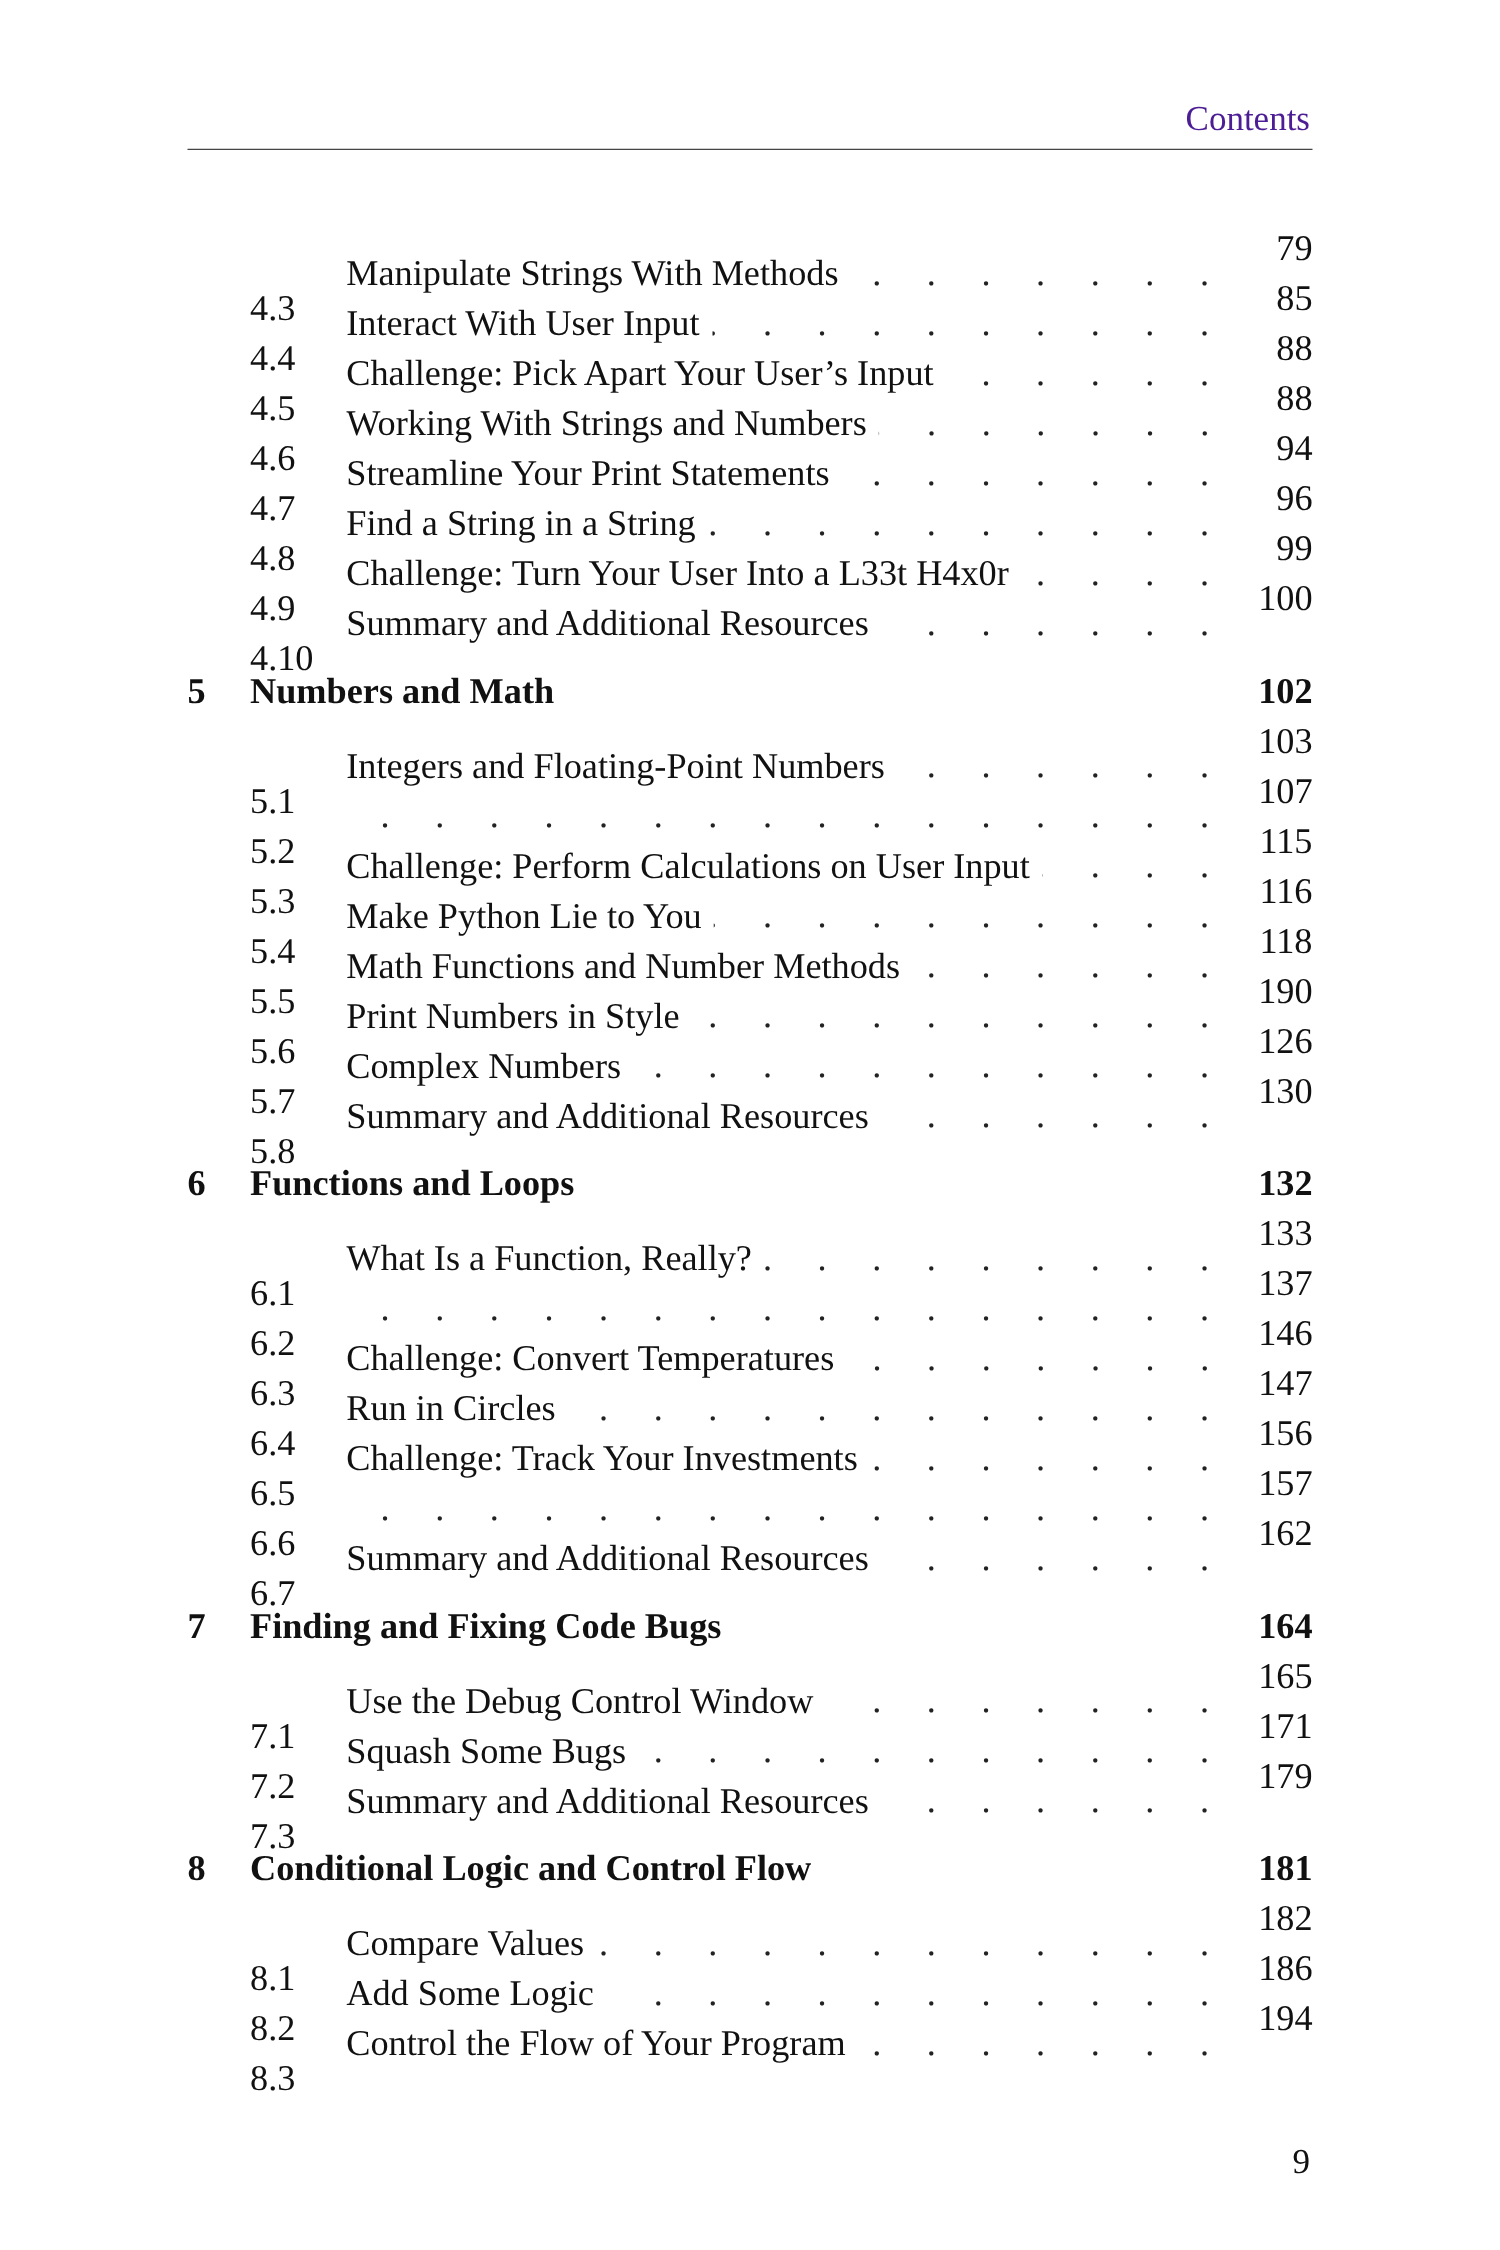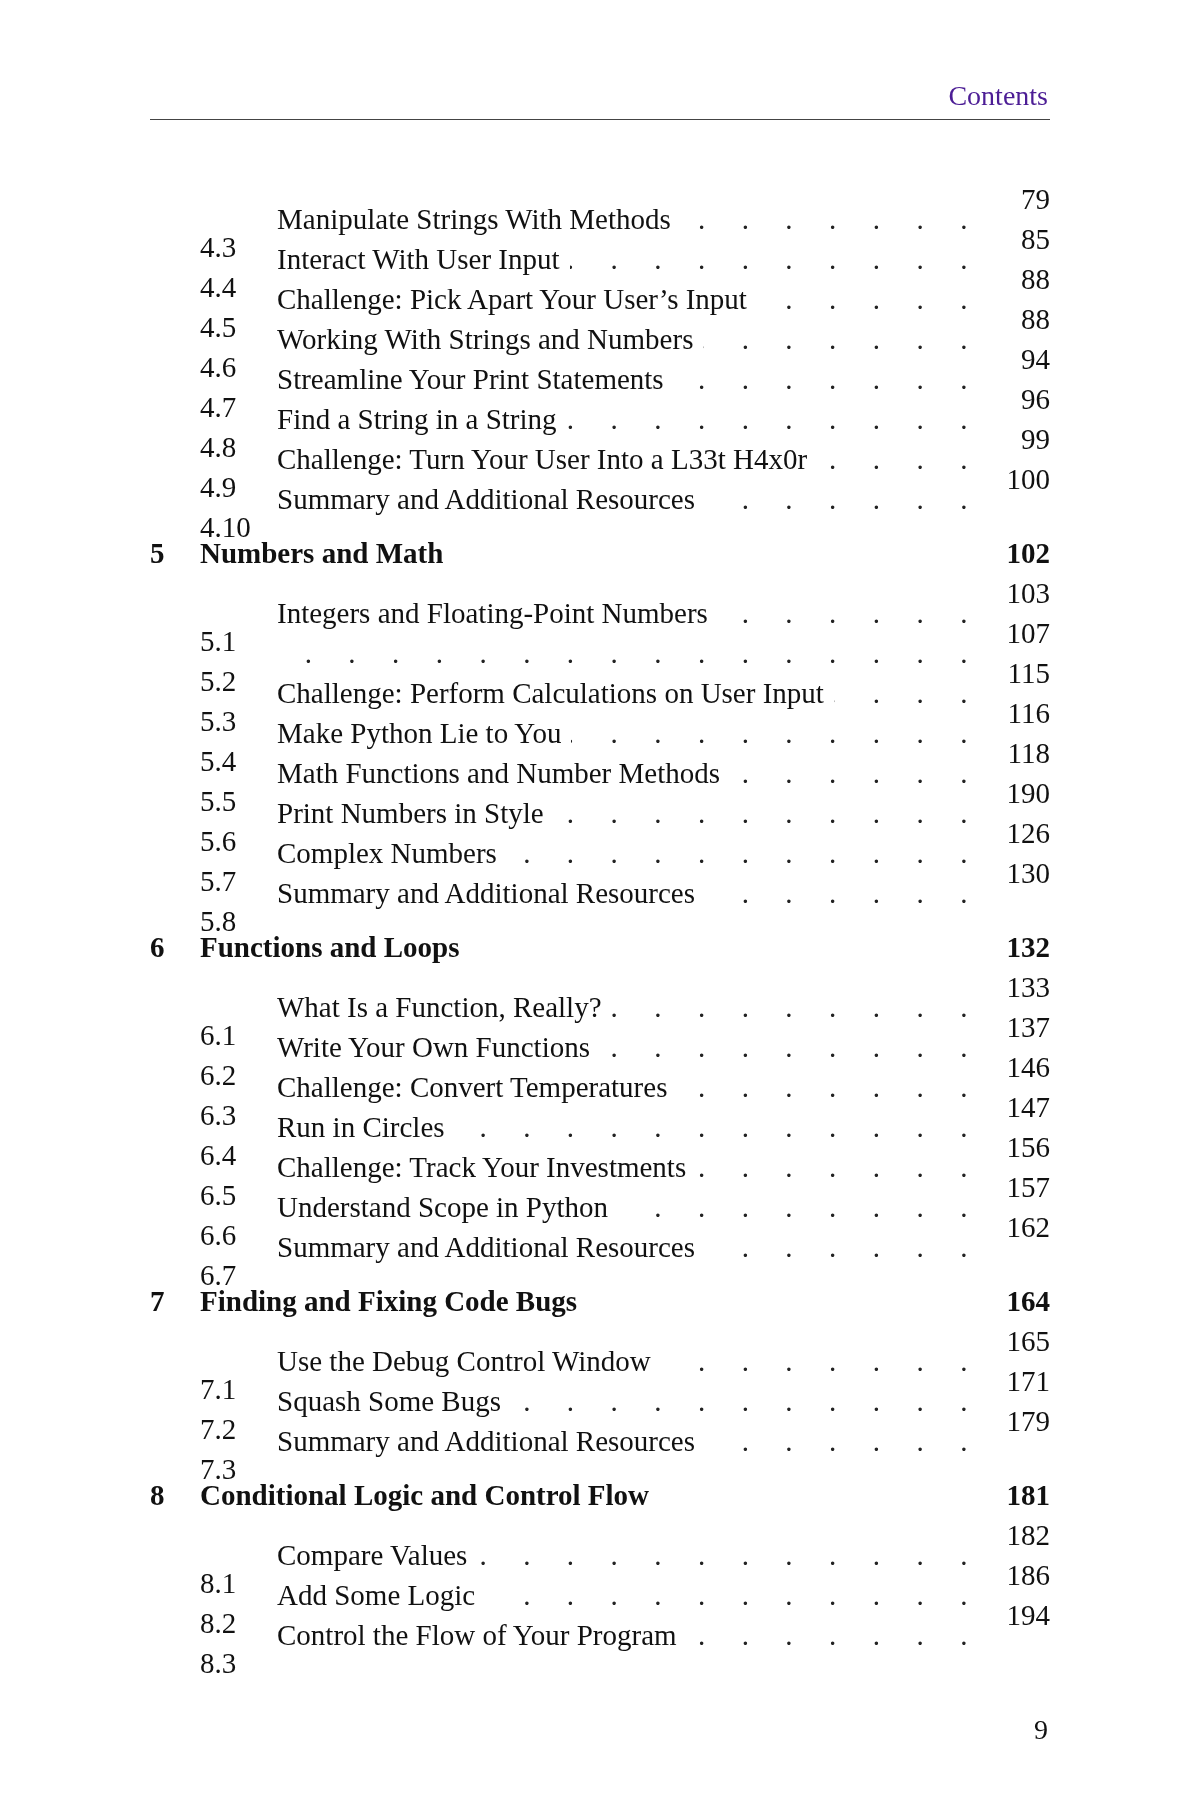--- a/index.html
+++ b/index.html
@@ -255,21 +255,20 @@
         <span class="num">6.1</span>
         <span class="title-wrap">
           <span class="title">What Is a Function, Really?</span>
           <span class="leader">. . . . . . . . . . . . . . . . . . . . . . . . . . . . . . . . . . . . . . . . . .</span>
         </span>
         <span class="page">133</span>
       </div>
       <div class="row section">
         <span class="num">6.2</span>
         <span class="title-wrap">
-          <span class="title">Write Your Own Functions</span>
           <span class="leader">. . . . . . . . . . . . . . . . . . . . . . . . . . . . . . . . . . . . . . . . . .</span>
         </span>
         <span class="page">137</span>
       </div>
       <div class="row section">
         <span class="num">6.3</span>
         <span class="title-wrap">
           <span class="title">Challenge: Convert Temperatures</span>
           <span class="leader">. . . . . . . . . . . . . . . . . . . . . . . . . . . . . . . . . . . . . . . . . .</span>
         </span>
@@ -287,21 +286,20 @@
         <span class="num">6.5</span>
         <span class="title-wrap">
           <span class="title">Challenge: Track Your Investments</span>
           <span class="leader">. . . . . . . . . . . . . . . . . . . . . . . . . . . . . . . . . . . . . . . . . .</span>
         </span>
         <span class="page">156</span>
       </div>
       <div class="row section">
         <span class="num">6.6</span>
         <span class="title-wrap">
-          <span class="title">Understand Scope in Python</span>
           <span class="leader">. . . . . . . . . . . . . . . . . . . . . . . . . . . . . . . . . . . . . . . . . .</span>
         </span>
         <span class="page">157</span>
       </div>
       <div class="row section">
         <span class="num">6.7</span>
         <span class="title-wrap">
           <span class="title">Summary and Additional Resources</span>
           <span class="leader">. . . . . . . . . . . . . . . . . . . . . . . . . . . . . . . . . . . . . . . . . .</span>
         </span>

